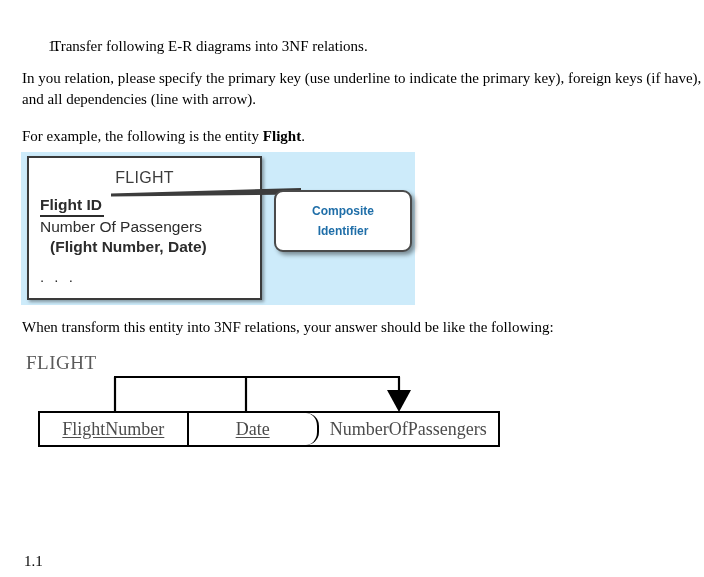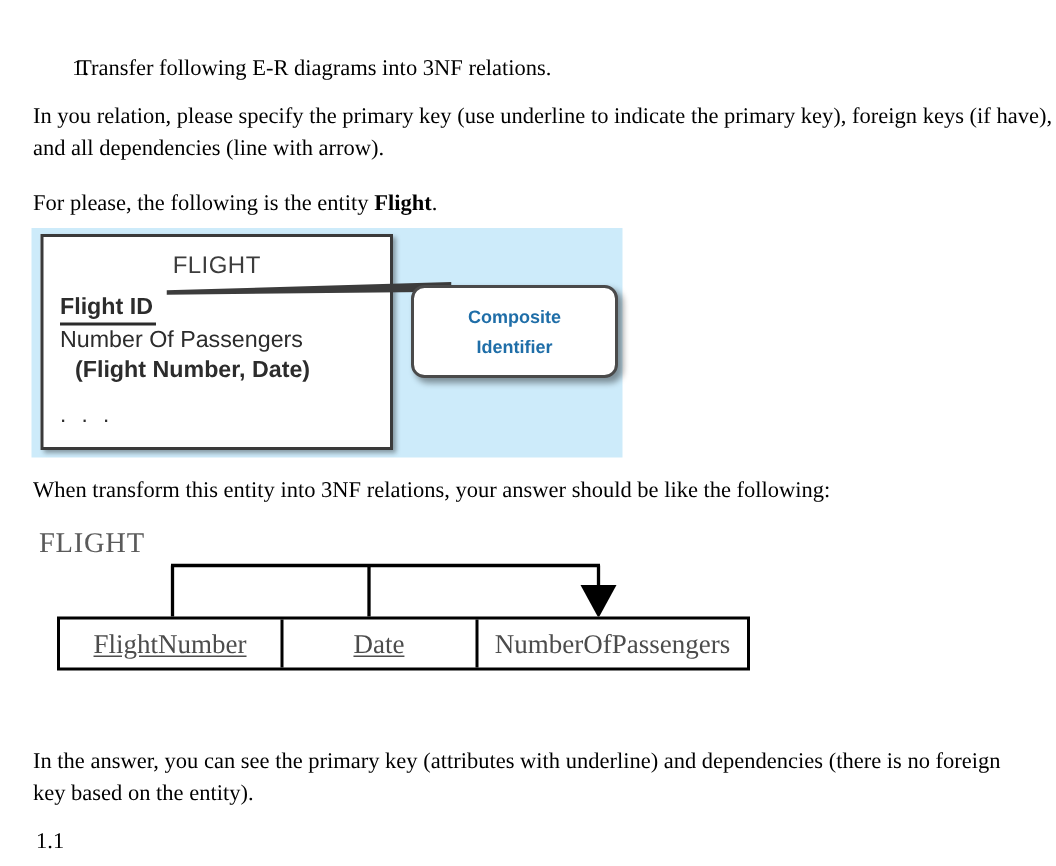--- a/index.html
+++ b/index.html
@@ -184,21 +184,21 @@
     box-sizing: border-box;
     display: flex;
     align-items: center;
     justify-content: center;
     font-family: "Liberation Serif", "DejaVu Serif", serif;
     font-size: 18px;
     color: #4c4c4c;
   }
   .rel-cell:last-child { border-right: none; }
   .rel-cell-0 { width: 150px; }
-  .rel-cell-1 { width: 131px; }
+  .rel-cell-1 { width: 131px; border-radius: 13px; }
   .rel-cell-2 { width: 181px; justify-content: center; }
   .rel-underline { text-decoration: underline; text-underline-offset: 2px; }
 
   .rel-deps {
     position: absolute;
     left: 0;
     top: 0;
     width: 500px;
     height: 110px;
     pointer-events: none;
@@ -208,21 +208,21 @@
 <body>
 
 <div class="page">
 
   <div class="q-item">
     <span class="q-num">1.</span><span class="q-text">Transfer following E-R diagrams into 3NF relations.</span>
   </div>
 
   <div class="para para-a">In you relation, please specify the primary key (use underline to indicate the primary key), foreign keys (if have), and all dependencies (line with arrow).</div>
 
-  <div class="para para-b"><span>For please, the following is the entity </span><b>Flight</b><span>.</span></div>
+  <div class="para para-b"><span>For example, the following is the entity </span><b>Flight</b><span>.</span></div>
 
   <div class="er-figure">
 
     <div class="er-entity">
       <div class="er-title">FLIGHT</div>
       <div class="er-attrs">
         <div class="er-attr-line"><span class="er-attr-pk">Flight ID</span></div>
         <div class="er-attr-line">Number Of Passengers</div>
         <div class="er-attr-line"><span class="er-attr-pk-2">(Flight Number, Date)</span></div>
         <div class="er-attr-line er-dots">. . .</div>
@@ -266,17 +266,16 @@
         </div>
       <div class="rel-cell rel-cell-1">
           <span class="rel-underline">Date</span>
         </div>
       <div class="rel-cell rel-cell-2">
           <span>NumberOfPassengers</span>
         </div>
     </div>
   </div>
 
-  <div class="para para-d">In the answer, you can see the primary key (attributes with underline) and dependencies (there is no foreign key based on the entity).</div>
 
   <div class="para para-e">1.1</div>
 
 </div>
 
 </body></html>

